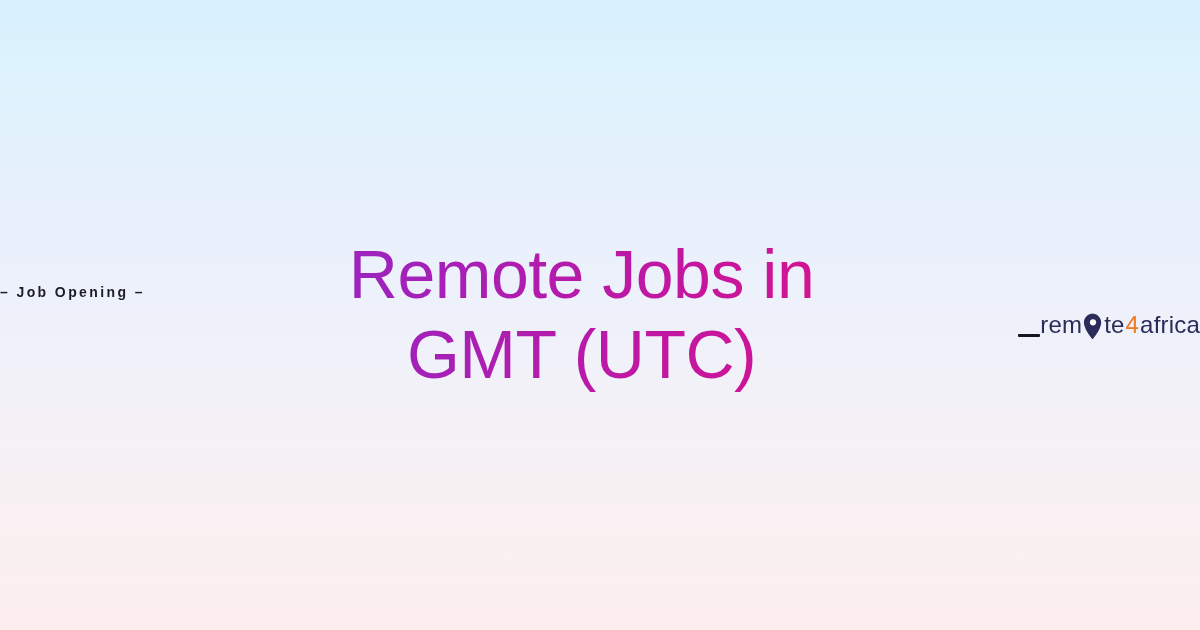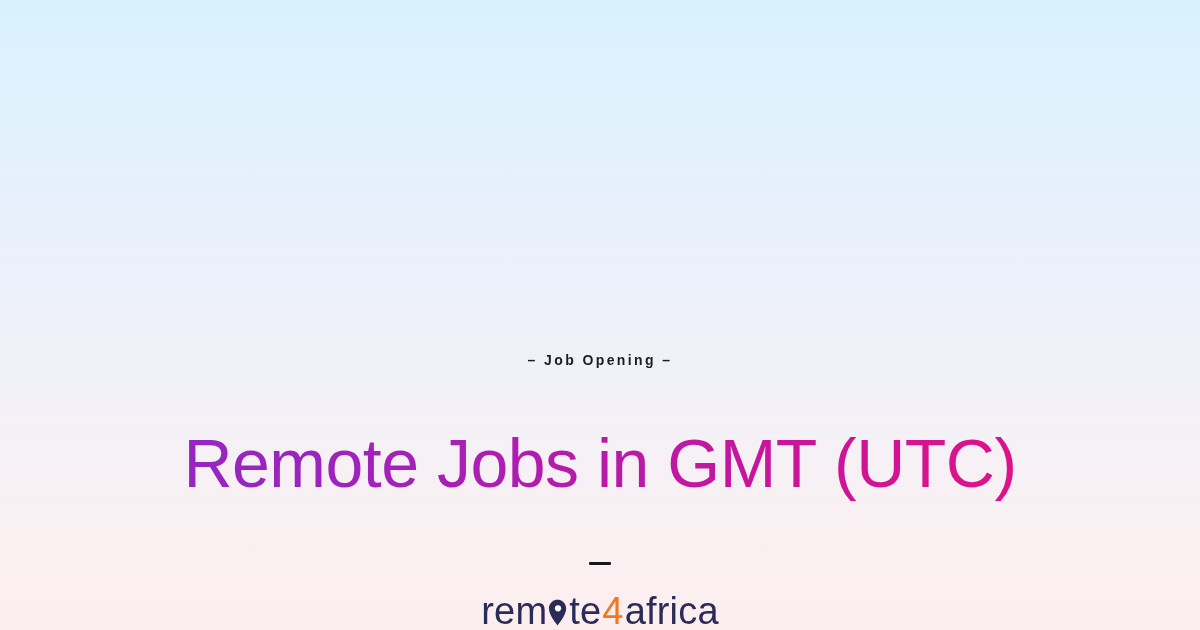--- a/index.html
+++ b/index.html
@@ -12,23 +12,23 @@
     overflow: hidden;
     font-family: "Liberation Sans", sans-serif;
   }
 
   .og-card {
     position: relative;
     width: 1200px;
     height: 630px;
     box-sizing: border-box;
     display: flex;
-    flex-direction: column;
+    flex-direction: row;
     align-items: center;
-    justify-content: flex-end;
+    justify-content: center;
     background: linear-gradient(
       to bottom,
       #d8f1fd 0%,
       #def3fd 12%,
       #e6f0fc 30%,
       #edf1fb 46%,
       #f1f1f9 58%,
       #f5f1f6 70%,
       #f9f0f2 84%,
       #fdeeee 100%
@@ -76,21 +76,21 @@
     background: #16161d;
     border-radius: 1px;
   }
 
   
   .logo {
     margin-top: 20px;
     display: flex;
     align-items: center;
     justify-content: center;
-    font-size: 38px;
+    font-size: 24px;
     font-weight: 300;
     letter-spacing: 0.2px;
     color: #2b2b5a;
     line-height: 1;
     white-space: nowrap;
   }
   .logo-part { display: inline-block; }
   .logo-pin {
     display: inline-block;
     width: 22px;

